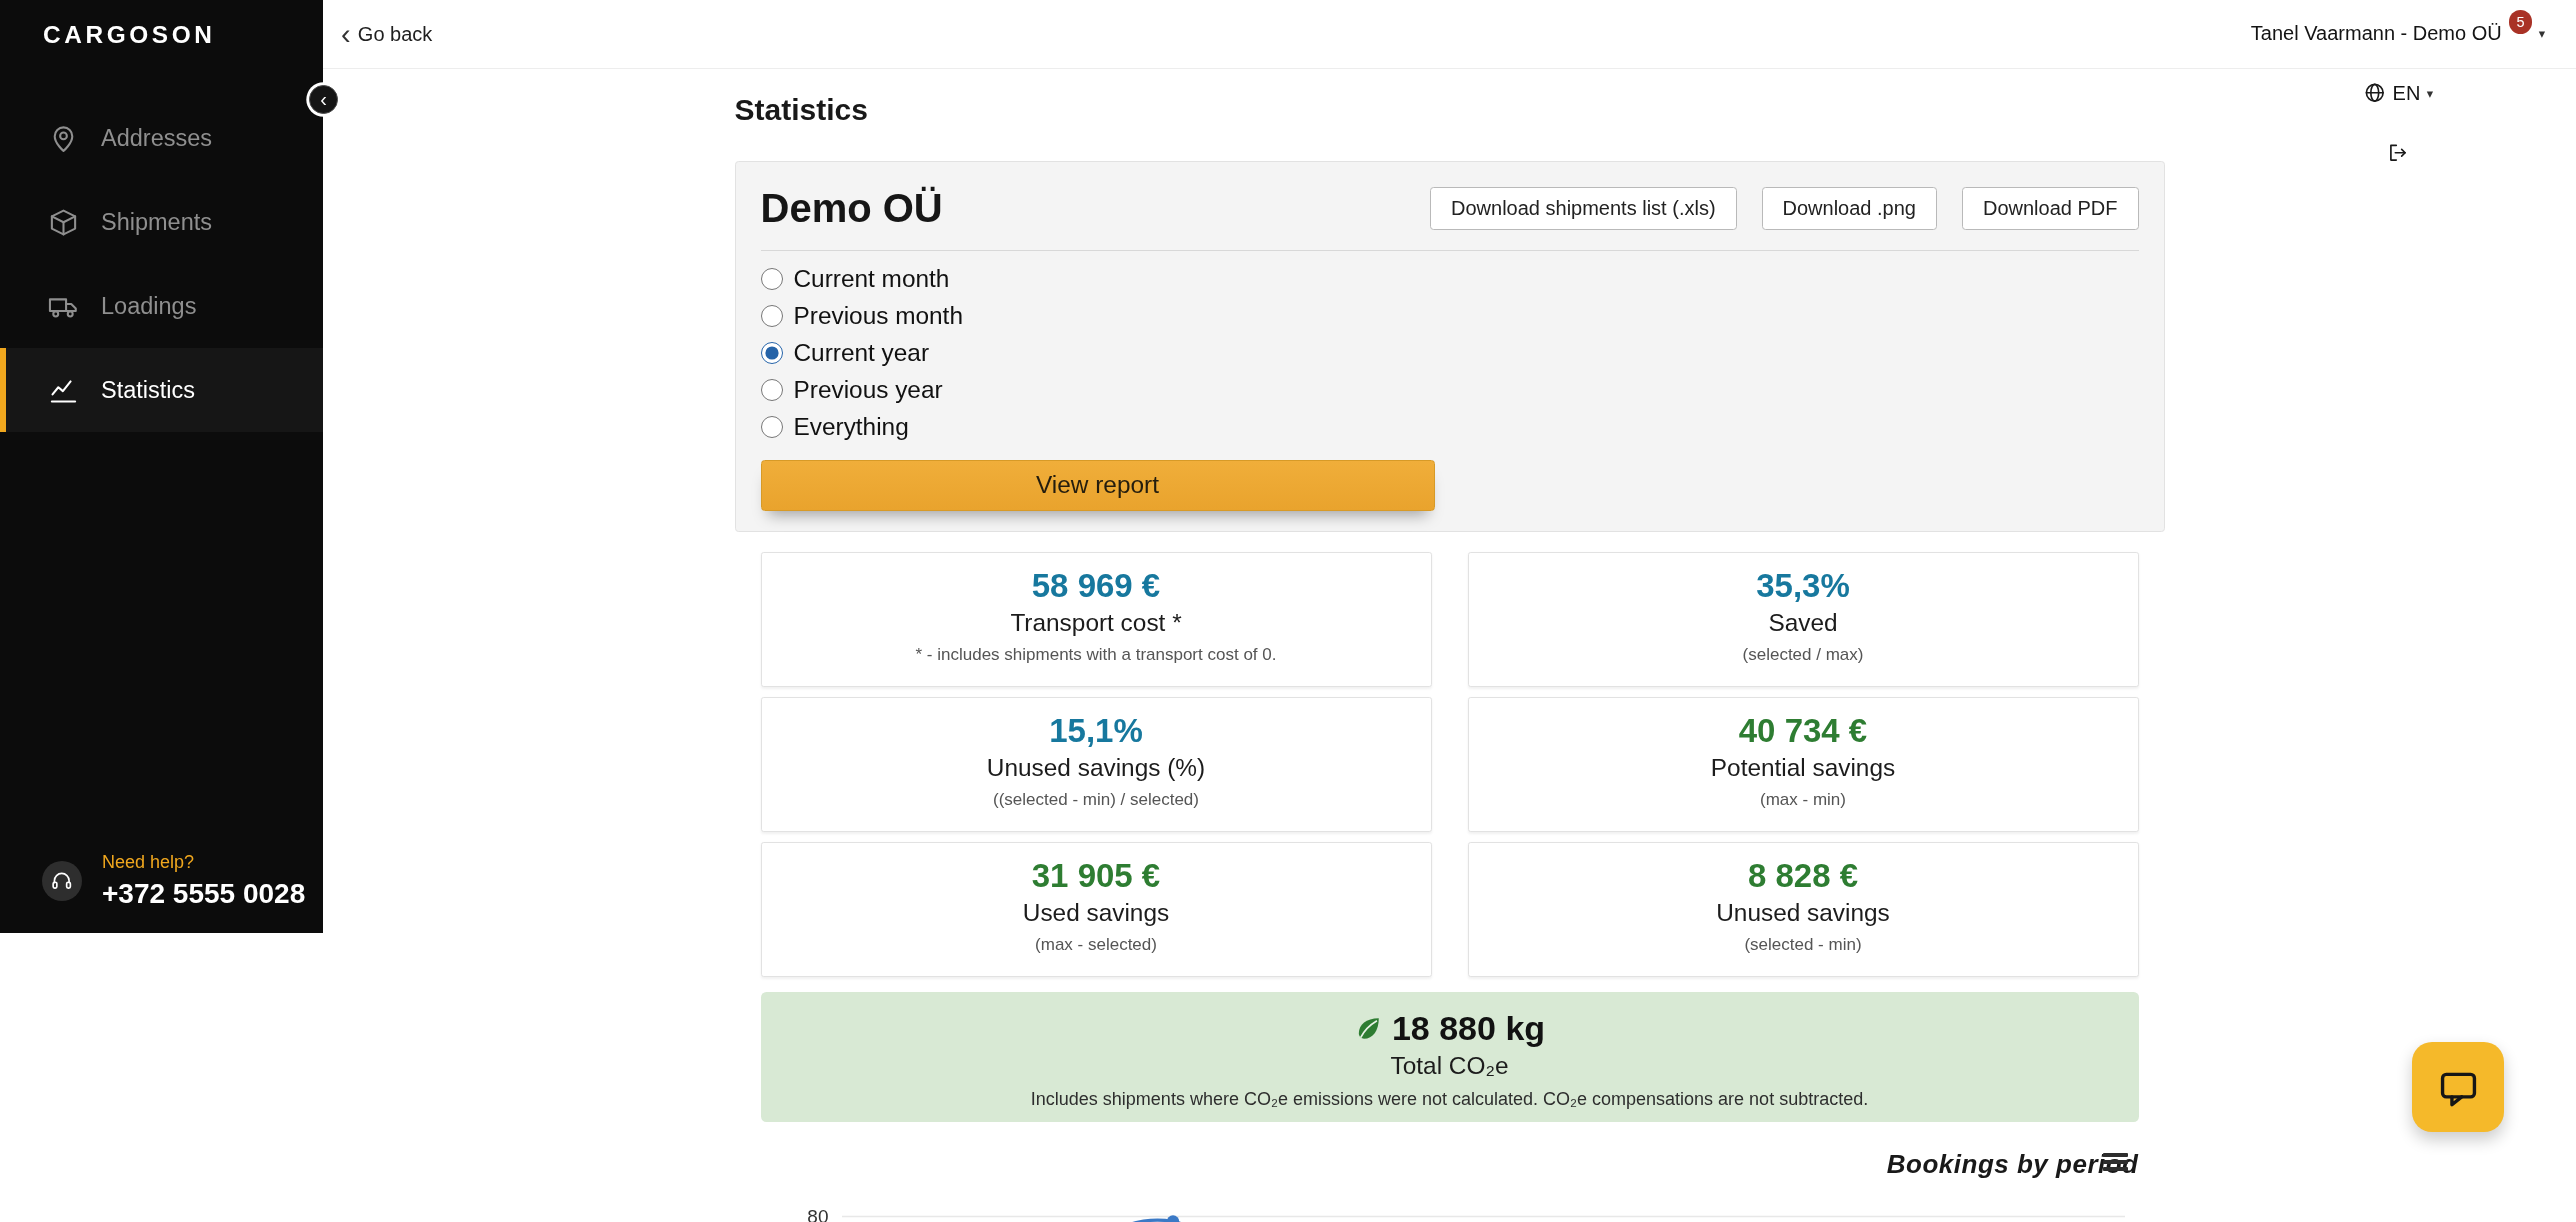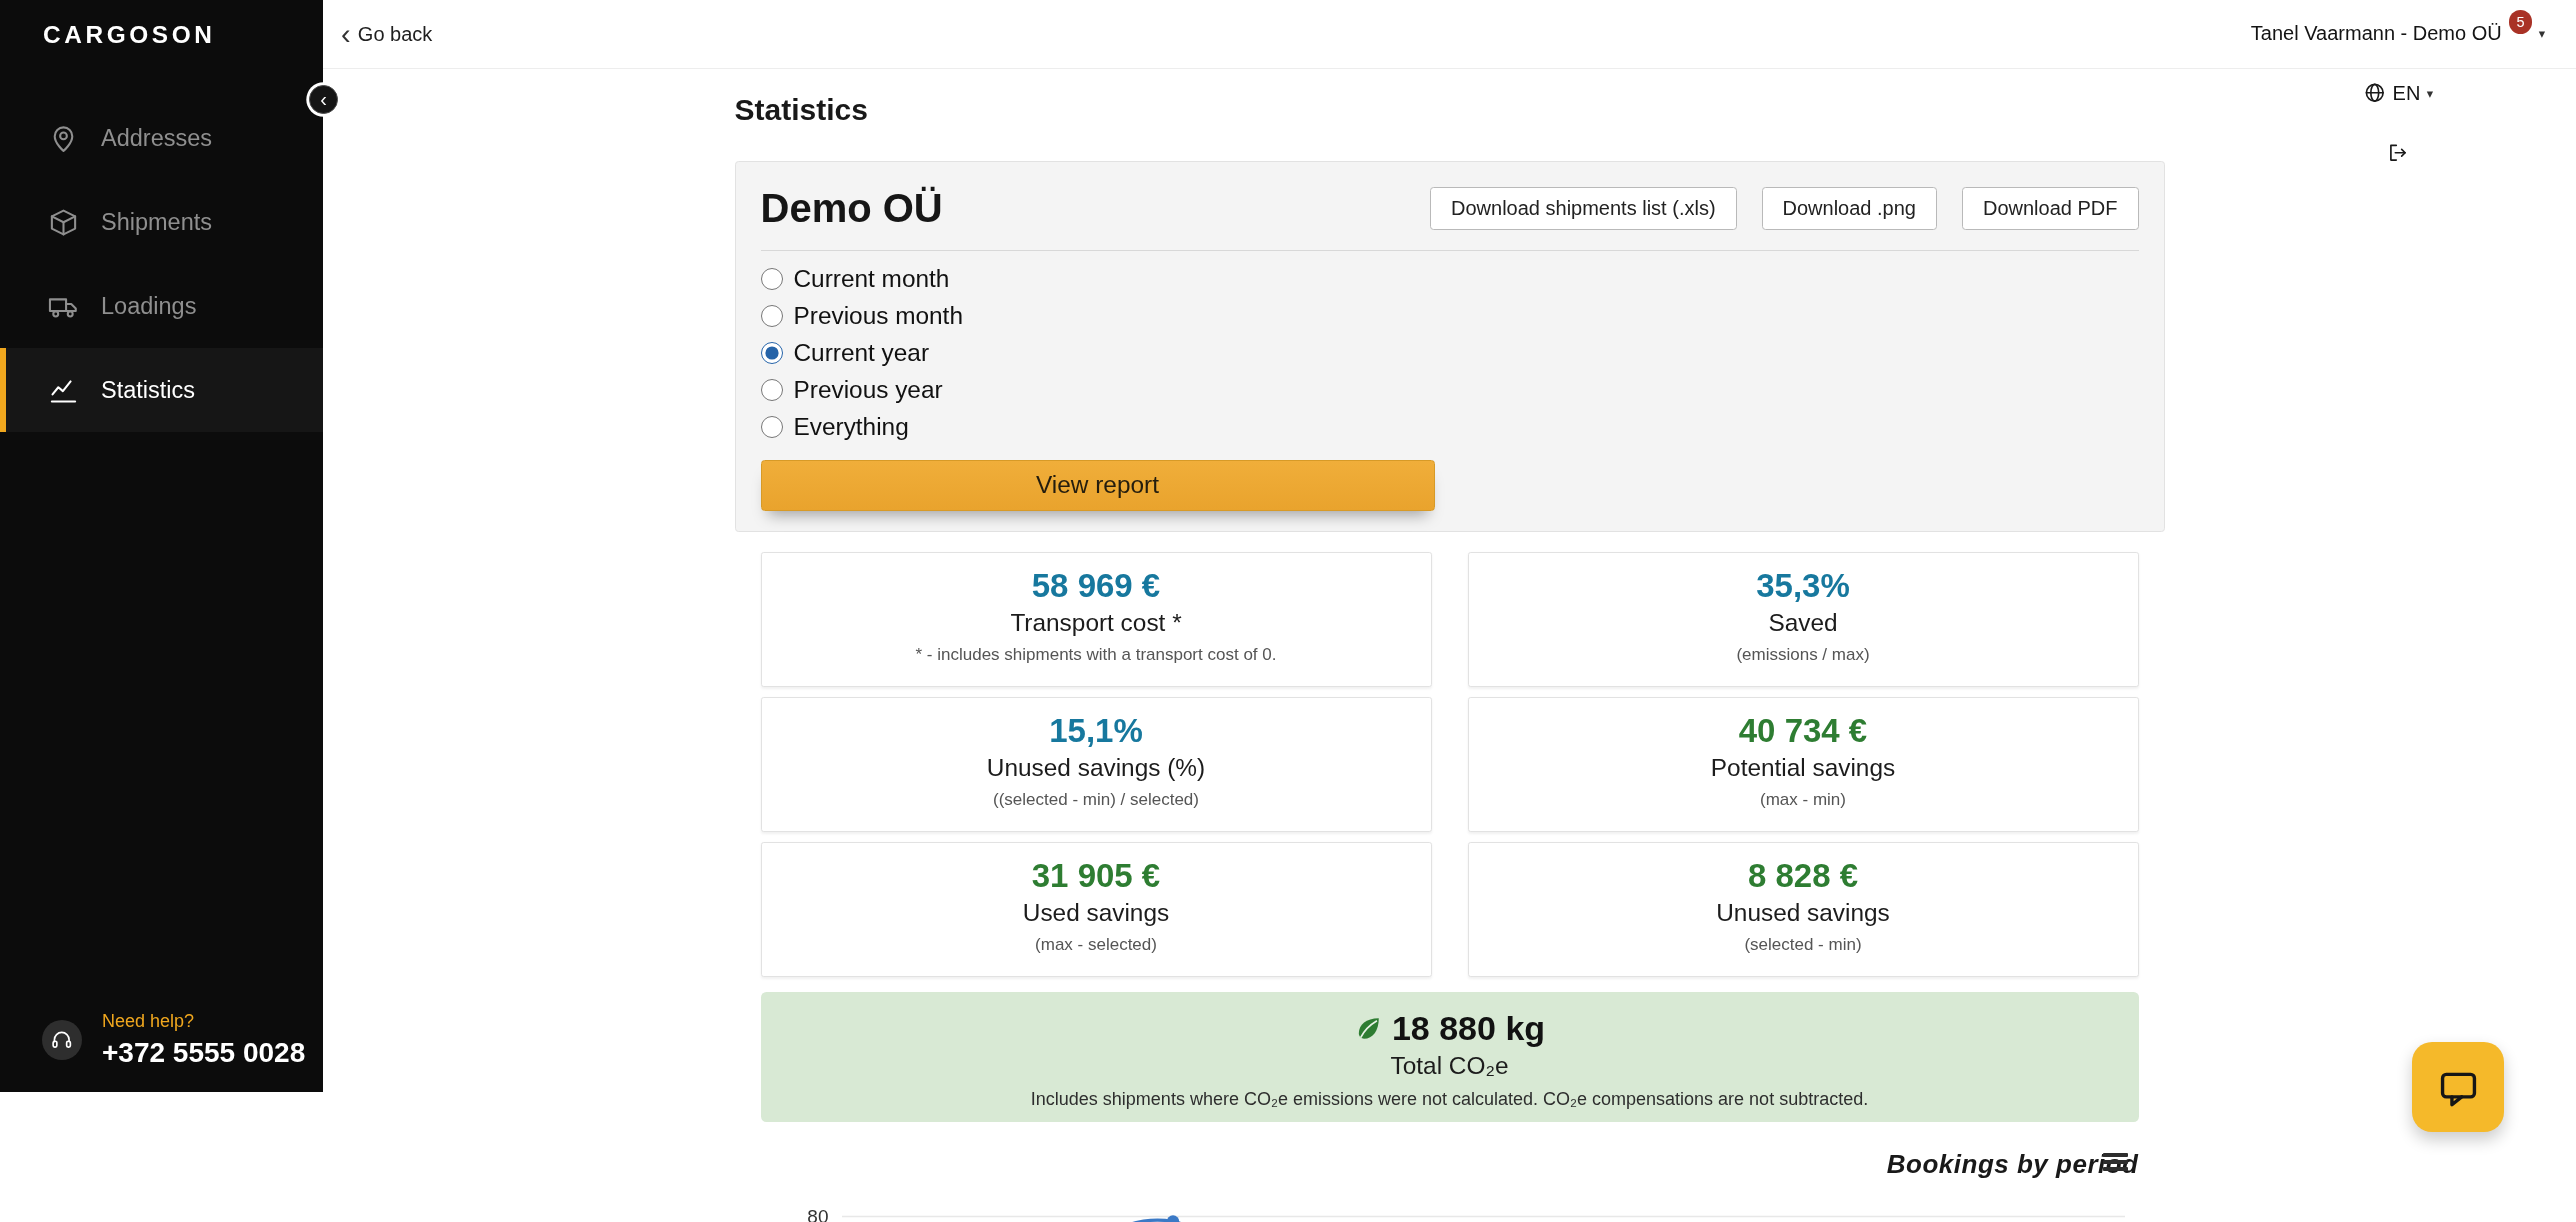--- a/index.html
+++ b/index.html
@@ -1,21 +1,21 @@
 <!DOCTYPE html>
 <html style="font-size:14.5px"><head>
 <meta charset="utf-8">
 <style>
   * { margin:0; padding:0; box-sizing:border-box; }
   html,body { width:2576px; height:1223px; overflow:hidden;
     font-family:"Liberation Sans","DejaVu Sans",sans-serif; background:#ffffff; color:#1a1a1a; }
   body { position:relative; }
 
   
-  .sidebar { position:absolute; left:0; top:0; width:323px; height:1092px; background:#0c0c0c; z-index:5; }
+  .sidebar { position:absolute; left:0; top:0; width:323px; height:933px; background:#0c0c0c; z-index:5; }
   .logo { height:69px; display:flex; align-items:center; padding-left:43px;
     color:#ffffff; font-size:24.4px; font-weight:800; letter-spacing:3.6px; }
   .collapse-btn { position:absolute; left:309px; top:85px; width:29px; height:29px; border-radius:50%;
     background:#151515; color:#ffffff; border:0.9px solid #4a4a4a; box-shadow:0 0 0 2.7px #ffffff;
     font-size:20px; line-height:25px; text-align:center; cursor:pointer; z-index:6; }
   .nav { margin-top:27px; }
   .nav-item { height:84px; display:flex; align-items:center; padding-left:42px; gap:22px;
     color:#8f8f8f; font-size:23.5px; cursor:pointer; border-left:6.3px solid transparent; }
   .nav-item.active { color:#ffffff; background:#161616; border-left:6.3px solid #f0a71e; }
   .nav-icon { width:31px; height:31px; stroke:currentColor; fill:none; stroke-width:1.6;
@@ -225,21 +225,21 @@
 
       <div class="stats-grid">
         <div class="stat-card">
           <div class="stat-value" style="color: rgb(23, 120, 158);">58 969 €</div>
           <div class="stat-label">Transport cost *</div>
           <div class="stat-note">* - includes shipments with a transport cost of 0.</div>
         </div>
         <div class="stat-card">
           <div class="stat-value" style="color: rgb(23, 120, 158);">35,3%</div>
           <div class="stat-label">Saved</div>
-          <div class="stat-note">(emissions / max)</div>
+          <div class="stat-note">(selected / max)</div>
         </div>
         <div class="stat-card">
           <div class="stat-value" style="color: rgb(23, 120, 158);">15,1%</div>
           <div class="stat-label">Unused savings (%)</div>
           <div class="stat-note">((selected - min) / selected)</div>
         </div>
         <div class="stat-card">
           <div class="stat-value" style="color: rgb(46, 125, 50);">40 734 €</div>
           <div class="stat-label">Potential savings</div>
           <div class="stat-note">(max - min)</div>

